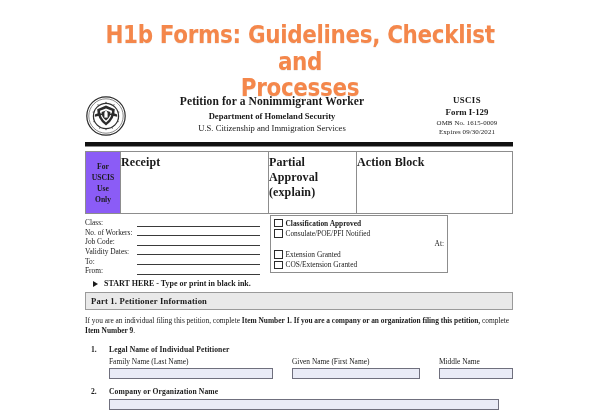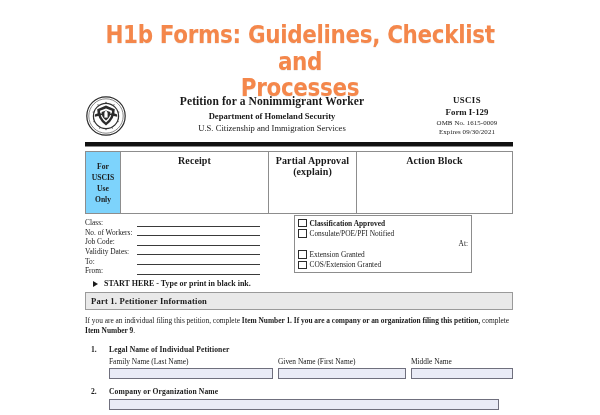--- a/index.html
+++ b/index.html
@@ -116,21 +116,21 @@
   .uscis-table {
     margin-top: 4px;
     border: 1px solid #8d8d8d;
     display: flex;
     align-items: stretch;
     height: 63px;
     box-sizing: border-box;
   }
   .cell-useonly {
     width: 35px;
-    background: #7dd3fc;
+    background: #8b5cf6;
     border-right: 1px solid #8d8d8d;
     display: flex;
     align-items: center;
     justify-content: center;
     text-align: center;
     font-weight: bold;
     font-size: 7.6px;
     line-height: 1.45;
     box-sizing: border-box;
   }
@@ -142,34 +142,32 @@
   .cell-partial {
     flex: 0 0 88px;
     border-right: 1px solid #8d8d8d;
     box-sizing: border-box;
   }
   .cell-action {
     flex: 1 1 auto;
     box-sizing: border-box;
   }
   .cell-hd {
-    text-align: center;
-    font-weight: bold;
-    font-size: 10px;
+    font-weight: bold;
+    font-size: 12px;
     padding-top: 3px;
     letter-spacing: 0.1px;
   }
 
   
   .detail-row {
     display: flex;
     align-items: flex-start;
     margin-top: 1px;
     height: 60px;
-    gap: 24px;
   }
   .detail-left {
     width: 183px;
     padding-top: 2px;
     box-sizing: border-box;
   }
   .dl-line {
     display: flex;
     align-items: flex-end;
     height: 9.6px;
@@ -276,21 +274,21 @@
     box-sizing: border-box;
   }
   .item-body { flex: 1 1 auto; }
   .item-title {
     font-weight: bold;
     font-size: 7.6px;
     letter-spacing: 0.1px;
   }
   .fields-row {
     display: flex;
-    gap: 5px;
+    gap: 19px;
     margin-top: 3px;
   }
   .field { display: flex; flex-direction: column; }
   .f1 { flex: 0 0 164px; }
   .f2 { flex: 0 0 128px; }
   .f3 { flex: 1 1 auto; }
   .field-label {
     font-size: 7.4px;
     line-height: 1.3;
     margin-bottom: 1.5px;

